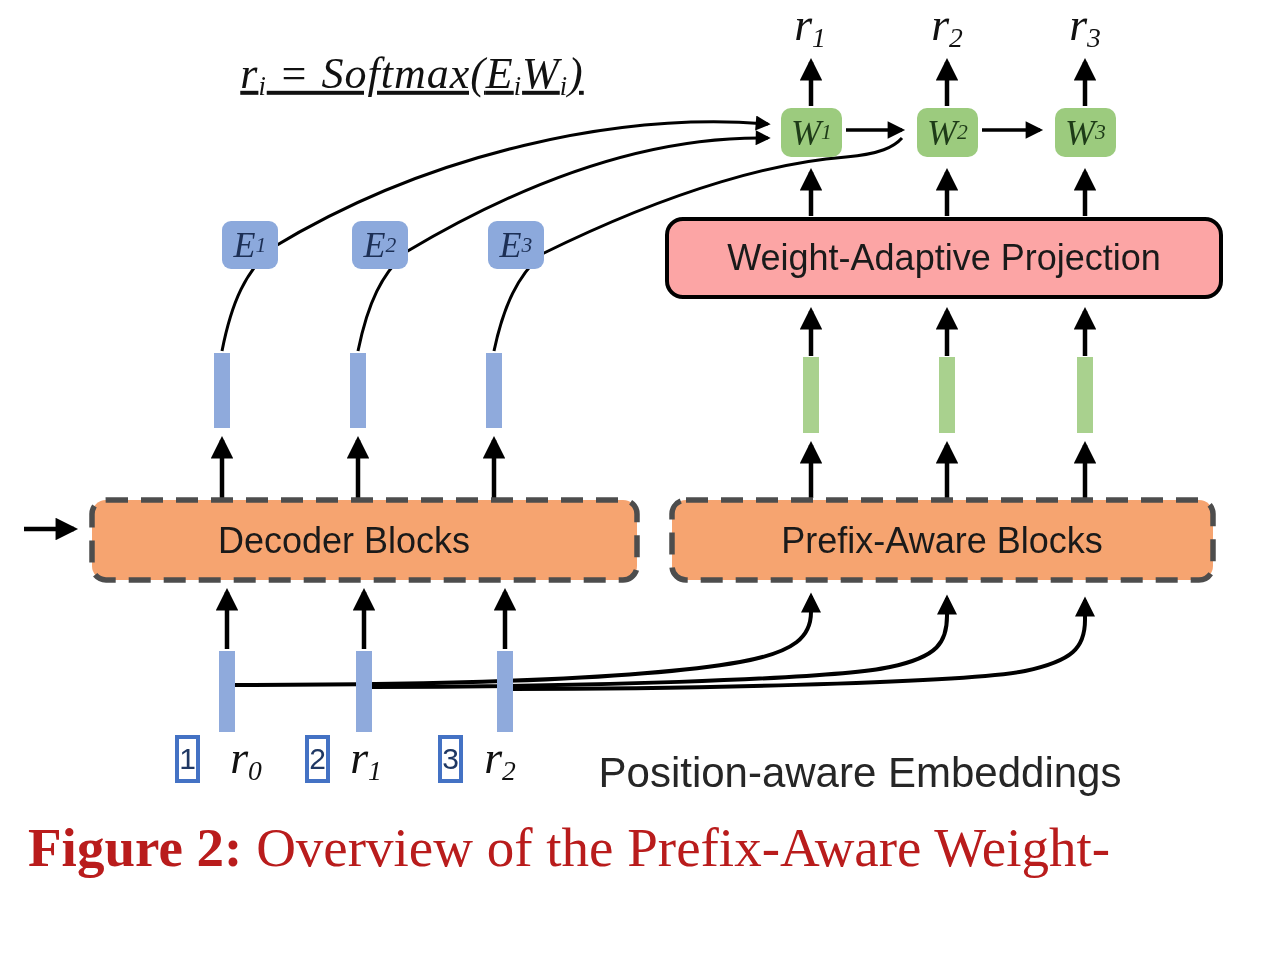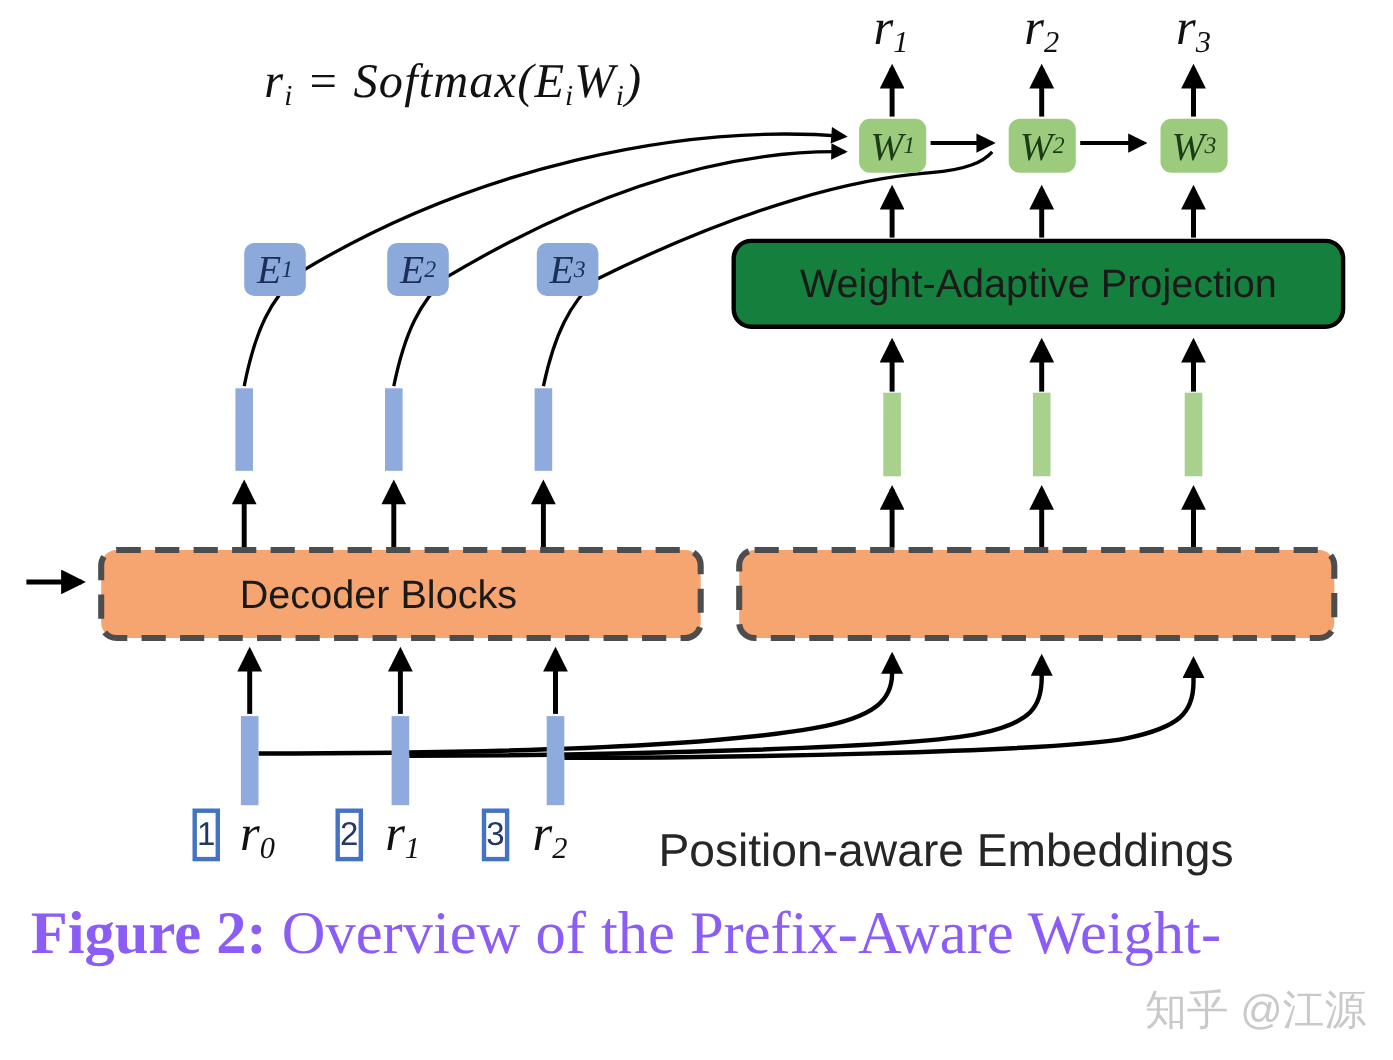--- a/index.html
+++ b/index.html
@@ -2,40 +2,40 @@
 <html><head>
 <meta charset="utf-8">
 <style>
   html,body{margin:0;padding:0;background:#fff;}
   .canvas{position:relative;width:1266px;height:964px;background:#ffffff;overflow:hidden;
           font-family:"Liberation Sans",sans-serif;}
   .canvas svg{position:absolute;left:0;top:0;}
   .abs{position:absolute;}
   .ctr{transform:translate(-50%,-50%);white-space:nowrap;}
   .mathser{font-family:"Liberation Serif",serif;font-style:italic;color:#111;}
-  .formula{font-size:44px;letter-spacing:1px;}
+  .formula{font-size:44px;letter-spacing:1px;text-decoration:underline;}
   .rtop{font-size:46px;}
   .sub{font-size:0.6em;vertical-align:-0.28em;}
   .node{display:flex;align-items:center;justify-content:center;border-radius:10px;}
   .wnode{width:61px;height:49px;background:#9CCB7E;color:#1e3b18;
          font-family:"Liberation Serif",serif;font-style:italic;font-size:36px;}
   .enode{width:56px;height:48px;background:#8CA9DC;color:#1c2f55;border-radius:9px;
          font-family:"Liberation Serif",serif;font-style:italic;font-size:36px;}
-  .projbox{left:665px;top:217px;width:558px;height:82px;background:#15803d;
+  .projbox{left:665px;top:217px;width:558px;height:82px;background:#fca5a5;
            border:4px solid #000;border-radius:18px;box-sizing:border-box;
            display:flex;align-items:center;justify-content:center;
            font-size:36px;color:#1a1a1a;}
   .blocklabel{font-size:36px;color:#1a1a1a;}
   .poslabel{font-size:42px;color:#262626;margin-top:23px;}
   .idxbox{width:25px;height:48px;background:#fff;border:4px solid #4472C4;box-sizing:border-box;
           display:flex;align-items:center;justify-content:center;
           font-size:30px;color:#1F3864;}
   .rtok{font-size:46px;}
   .caption{left:28px;top:812px;width:1232px;font-family:"Liberation Serif",serif;
-           font-size:55px;line-height:72px;color:#8b5cf6;}
+           font-size:55px;line-height:72px;color:#b91c1c;}
   .caption b{font-weight:bold;}
   .watermark{right:24px;top:893px;font-size:38px;color:#C9C9C9;
              text-shadow:1px 1px 0 #ffffff;}
 </style>
 </head>
 <body>
 
 <div class="canvas">
 
   <svg width="1266" height="964" viewBox="0 0 1266 964">
@@ -128,34 +128,34 @@
   <div class="abs node enode" style="left:488px;top:221px;">
       <span>E</span>
       <span class="sub">3</span>
     </div>
 
   <div class="abs projbox">
       <span>Weight-Adaptive Projection</span>
     </div>
 
   <div class="abs ctr blocklabel" style="left:344px;top:541px;">Decoder Blocks</div>
+  <div class="abs ctr blocklabel" style="left:942px;top:541px;">Prefix-Aware Blocks</div>
 
   <div class="abs ctr poslabel" style="left:860px;top:750px;">Position-aware Embeddings</div>
 
   <div class="abs idxbox" style="left:175px;top:735px;">
       <span>1</span>
     </div>
-  <div class="abs ctr mathser rtok" style="left:234px;top:759px;"><span>r</span><span class="sub">0</span></div>
+  <div class="abs ctr mathser rtok" style="left:246px;top:759px;"><span>r</span><span class="sub">0</span></div>
   <div class="abs idxbox" style="left:305px;top:735px;">
       <span>2</span>
     </div>
   <div class="abs ctr mathser rtok" style="left:366px;top:759px;"><span>r</span><span class="sub">1</span></div>
   <div class="abs idxbox" style="left:438px;top:735px;">
       <span>3</span>
     </div>
   <div class="abs ctr mathser rtok" style="left:500px;top:759px;"><span>r</span><span class="sub">2</span></div>
 
   <div class="abs caption"><b>Figure 2:</b><span> Overview of the Prefix-Aware Weight-</span><br>
     </div>
 
-  <div class="abs watermark">知乎 @江源</div>
 
 </div>
 
 </body></html>

